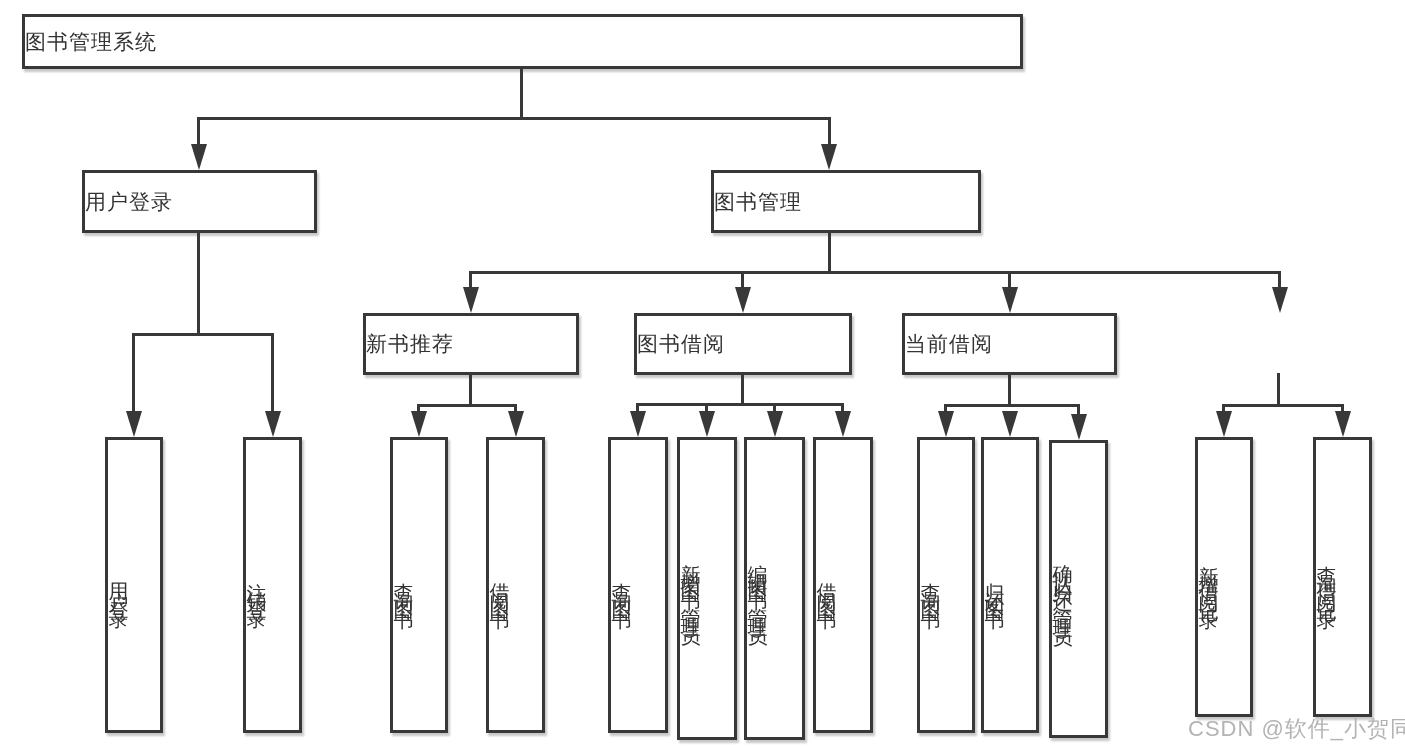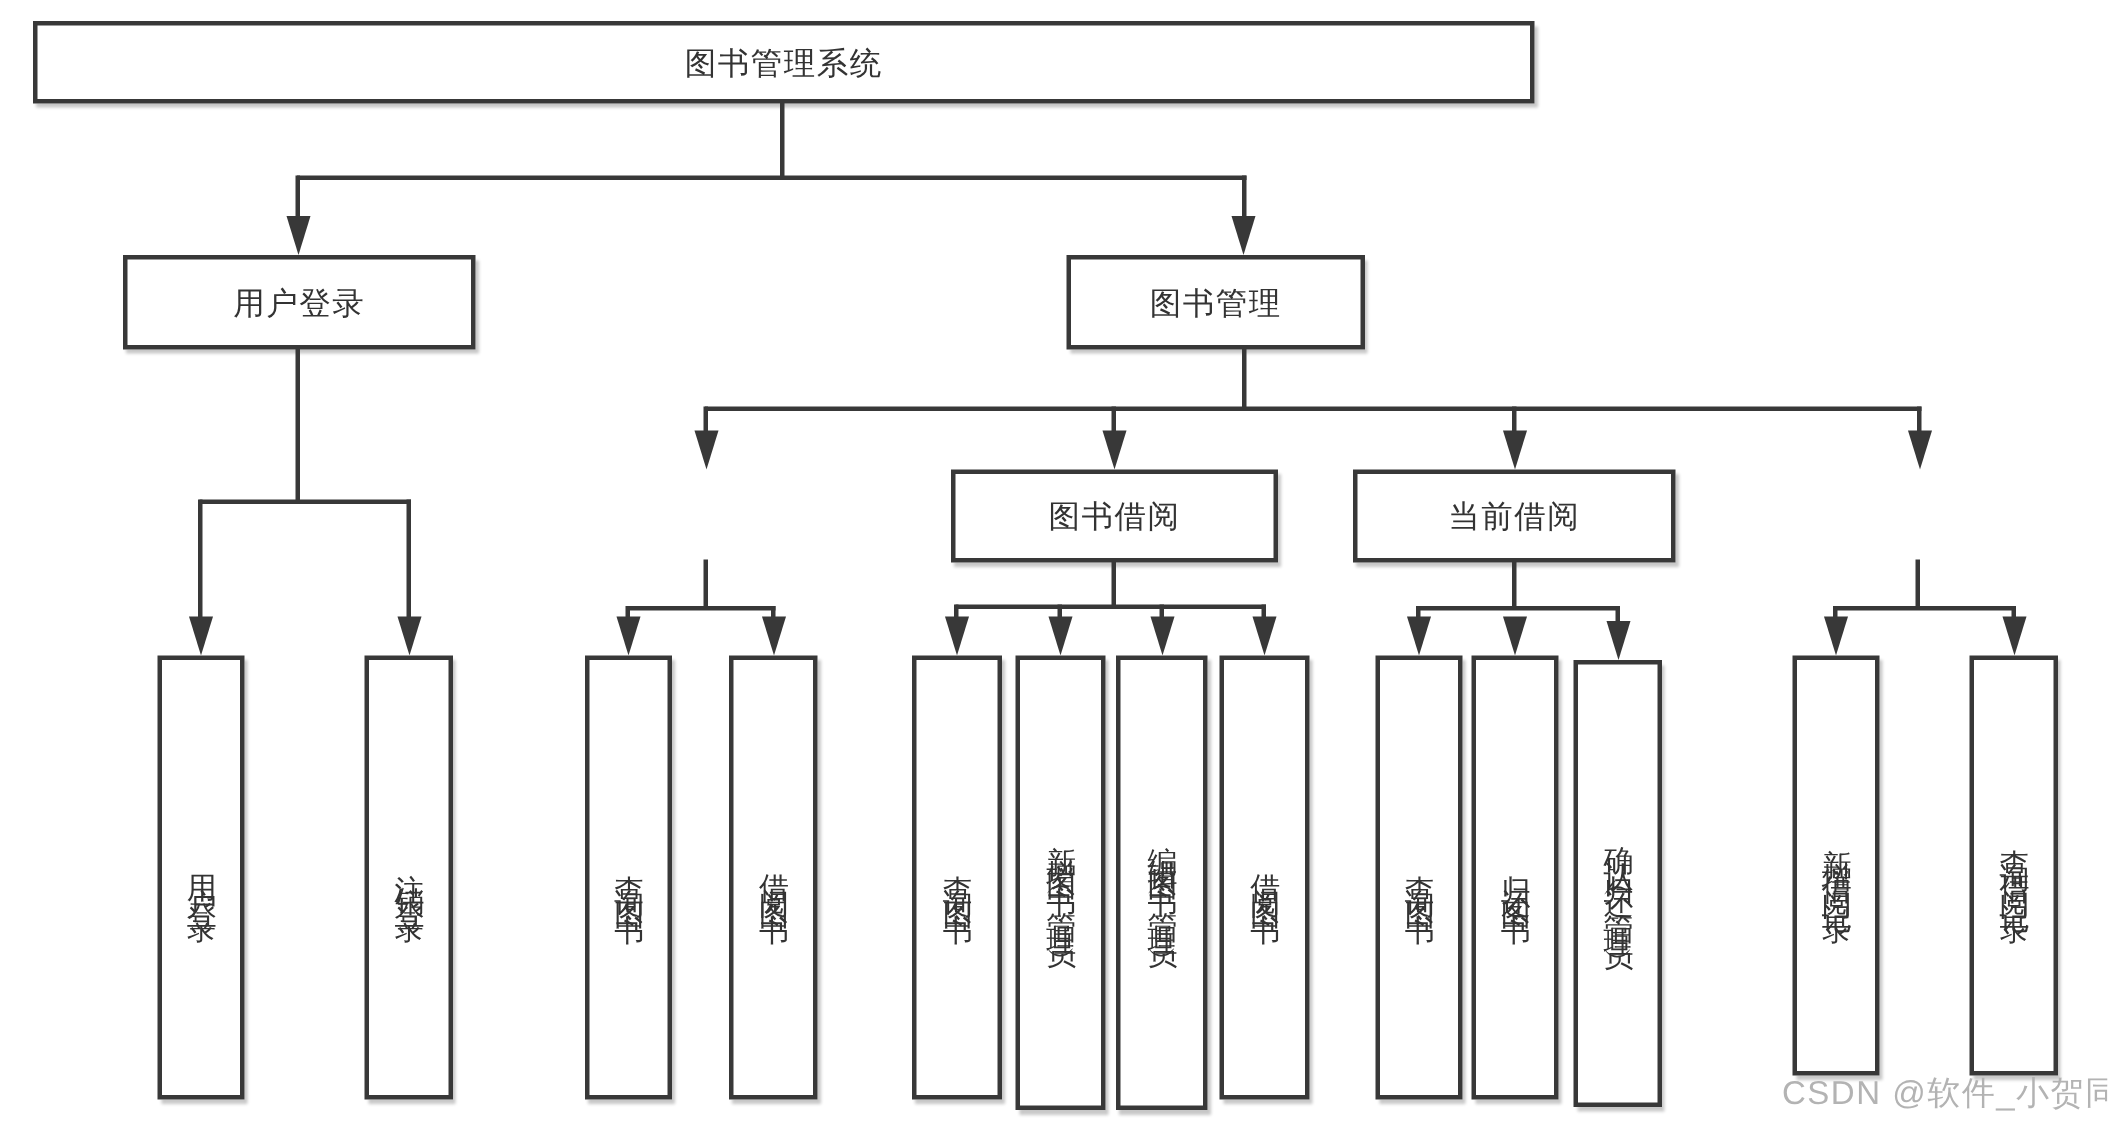--- a/index.html
+++ b/index.html
@@ -15,21 +15,21 @@
     background:var(--box-bg);
     font-family:"Liberation Sans","DejaVu Sans",sans-serif;
     color:var(--text);
     overflow:hidden;
   }
   .box{
     position:absolute;
     box-sizing:border-box;
     background:var(--box-bg);
     border:3px solid var(--line);
-    display:flex;align-items:center;justify-content:center;
+    display:flex;align-items:center;
     font-size:21px;
     letter-spacing:1px;
     box-shadow:2px 3px 2px rgba(0,0,0,0.22);
   }
   .leaf span{
     writing-mode:vertical-rl;
     text-orientation:mixed;
     font-size:20px;
     letter-spacing:9px;
     line-height:1.1;
@@ -65,35 +65,38 @@
   <div class="vline" style="left:520px;top:66px;height:53px;"></div>
   <div class="hline" style="left:198px;top:117px;width:633px;"></div>
   <div class="vline" style="left:197px;top:117px;height:30px;"></div>
   <div class="vline" style="left:828px;top:117px;height:30px;"></div>
   <div class="arrow" style="left:191px;top:144px;"></div>
   <div class="arrow" style="left:821px;top:144px;"></div>
 
   <div class="box" style="left:82px;top:170px;width:235px;height:63px;">
     <span>用户登录</span>
   </div>
-  <div class="box" style="left:711px;top:170px;width:199px;height:63px;font-family:Liberation Serif, serif;">
+  <div class="box" style="left:711px;top:170px;width:270px;height:63px;font-family:Liberation Serif, serif;">
     <span>图书管理</span>
   </div>
 
   <div class="vline" style="left:828px;top:231px;height:43px;"></div>
   <div class="hline" style="left:470px;top:271px;width:811px;"></div>
   <div class="vline" style="left:469px;top:271px;height:18px;"></div>
   <div class="vline" style="left:741px;top:271px;height:18px;"></div>
   <div class="vline" style="left:1008px;top:271px;height:18px;"></div>
   <div class="vline" style="left:1278px;top:271px;height:18px;"></div>
   <div class="arrow" style="left:463px;top:287px;"></div>
   <div class="arrow" style="left:735px;top:287px;"></div>
   <div class="arrow" style="left:1002px;top:287px;"></div>
   <div class="arrow" style="left:1272px;top:287px;"></div>
 
+  <div class="box" style="left:363px;top:313px;width:216px;height:62px;">
+    <span>新书推荐</span>
+  </div>
   <div class="box" style="left:634px;top:313px;width:218px;height:62px;">
     <span>图书借阅</span>
   </div>
   <div class="box" style="left:902px;top:313px;width:215px;height:62px;">
     <span>当前借阅</span>
   </div>
 
   <div class="vline" style="left:197px;top:231px;height:104px;"></div>
   <div class="hline" style="left:133px;top:333px;width:141px;"></div>
   <div class="vline" style="left:132px;top:333px;height:80px;"></div>

